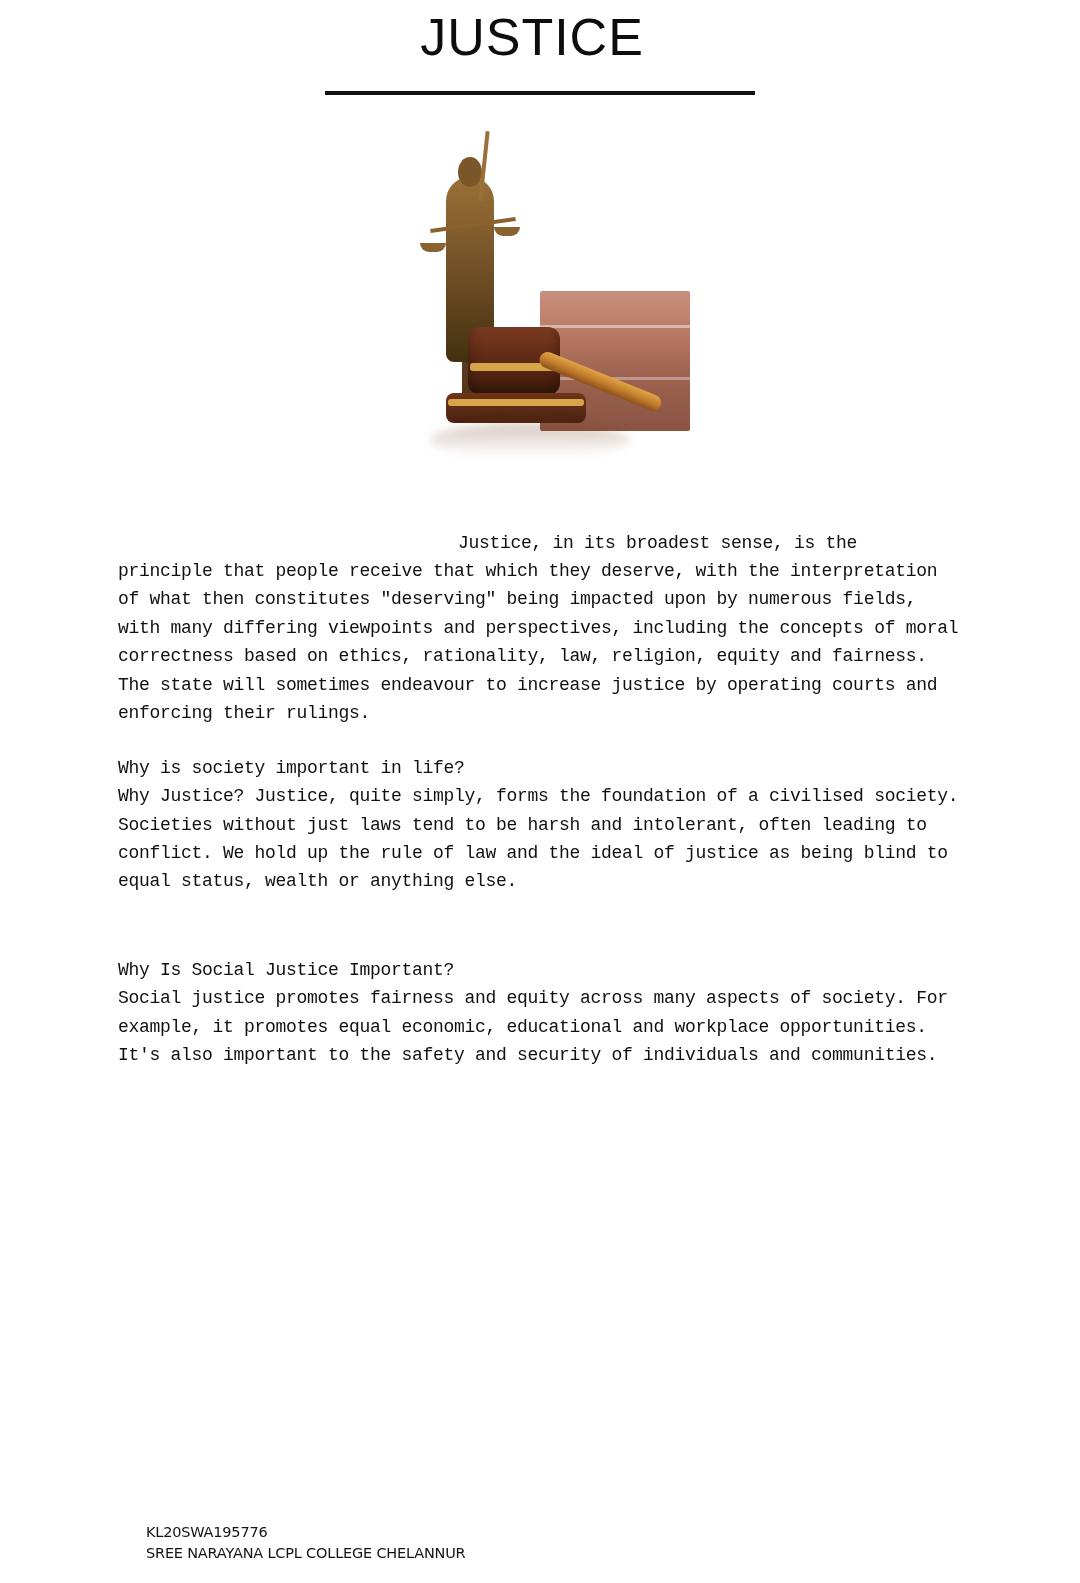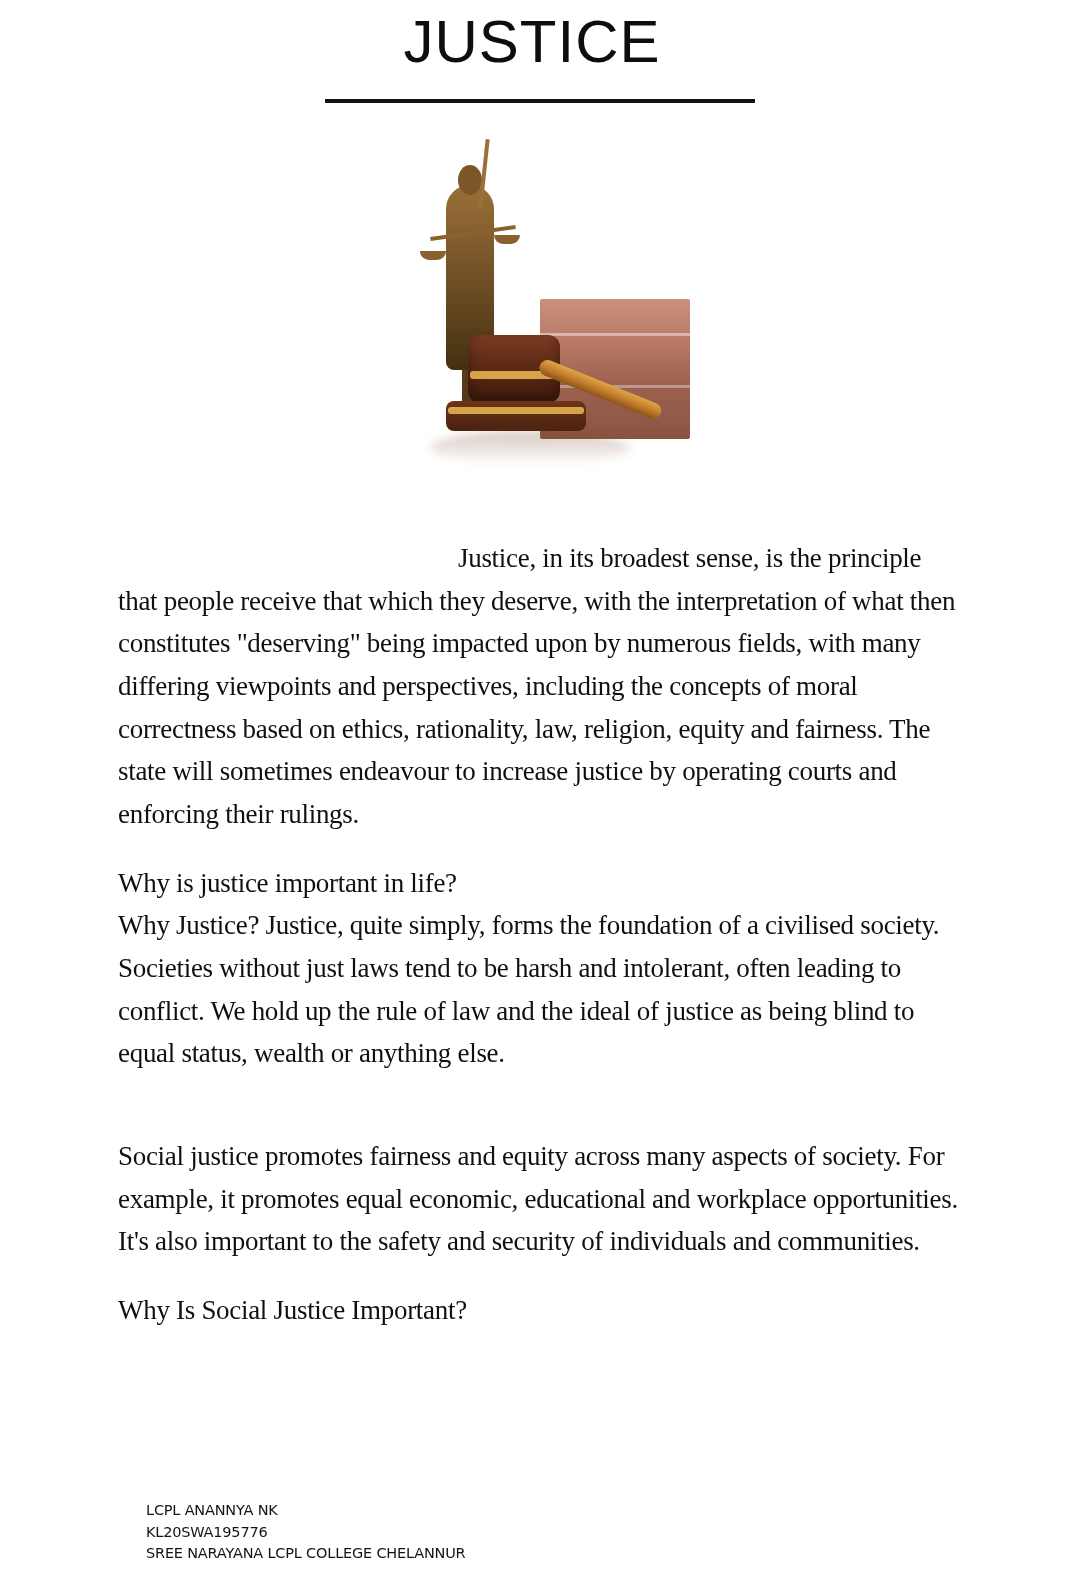--- a/index.html
+++ b/index.html
@@ -19,21 +19,21 @@
     position: relative;
     width: 1080px;
     height: 1583px;
     background: #ffffff;
   }
 
   
   .title {
     text-align: center;
     font-family: "Liberation Sans", sans-serif;
-    font-size: 60px;
+    font-size: 52px;
     font-weight: 400;
     letter-spacing: 1px;
     line-height: 1.05;
     margin: 10px 16px 0 0;
     color: #0d0d0d;
   }
   .title-rule {
     width: 430px;
     height: 4px;
     background: #111;
@@ -189,22 +189,22 @@
     width: 200px;
     height: 34px;
     background: linear-gradient(180deg, rgba(120,70,40,0.30), rgba(255,255,255,0));
     filter: blur(4px);
     border-radius: 50%;
   }
 
   
   .body-text {
     margin: 38px 118px 0 118px;
-    font-family: Liberation Serif, serif;
-    font-size: 27px;
+    font-family: Liberation Mono, monospace;
+    font-size: 18px;
     line-height: 1.58;
     color: #101010;
     letter-spacing: -0.3px;
   }
   .para { margin: 0 0 26px 0; }
   .para.first { text-indent: 340px; }
   .para.tight { margin-bottom: 0; }
   .gap-lg { height: 34px; }
 
   
@@ -242,26 +242,25 @@
       <div class="gavel-band"></div>
       <div class="gavel-handle"></div>
       <div class="gavel-base"></div>
       <div class="gavel-base-band"></div>
       <div class="reflection"></div>
     </div>
   </div>
 
   <div class="body-text">
     <p class="para first">Justice, in its broadest sense, is the principle that people receive that which they deserve, with the interpretation of what then constitutes "deserving" being impacted upon by numerous fields, with many differing viewpoints and perspectives, including the concepts of moral correctness based on ethics, rationality, law, religion, equity and fairness. The state will sometimes endeavour to increase justice by operating courts and enforcing their rulings.</p>
-    <p class="para tight">Why is justice important in life?</p>
+    <p class="para tight">Why is society important in life?</p>
     <p class="para">Why Justice? Justice, quite simply, forms the foundation of a civilised society. Societies without just laws tend to be harsh and intolerant, often leading to conflict. We hold up the rule of law and the ideal of justice as being blind to equal status, wealth or anything else.</p>
     <div class="gap-lg"></div>
+    <p class="para tight">Why Is Social Justice Important?</p>
     <p class="para"> Social justice promotes fairness and equity across many aspects of society. For example, it promotes equal economic, educational and workplace opportunities. It's also important to the safety and security of individuals and communities.</p>
-    <p class="para tight">Why Is Social Justice Important?</p>
   </div>
 
   <div class="footer">
-    <div>LCPL ANANNYA NK</div>
     <div>KL20SWA195776</div>
     <div>SREE NARAYANA LCPL COLLEGE CHELANNUR</div>
   </div>
 
 </div>
 
 </body></html>

